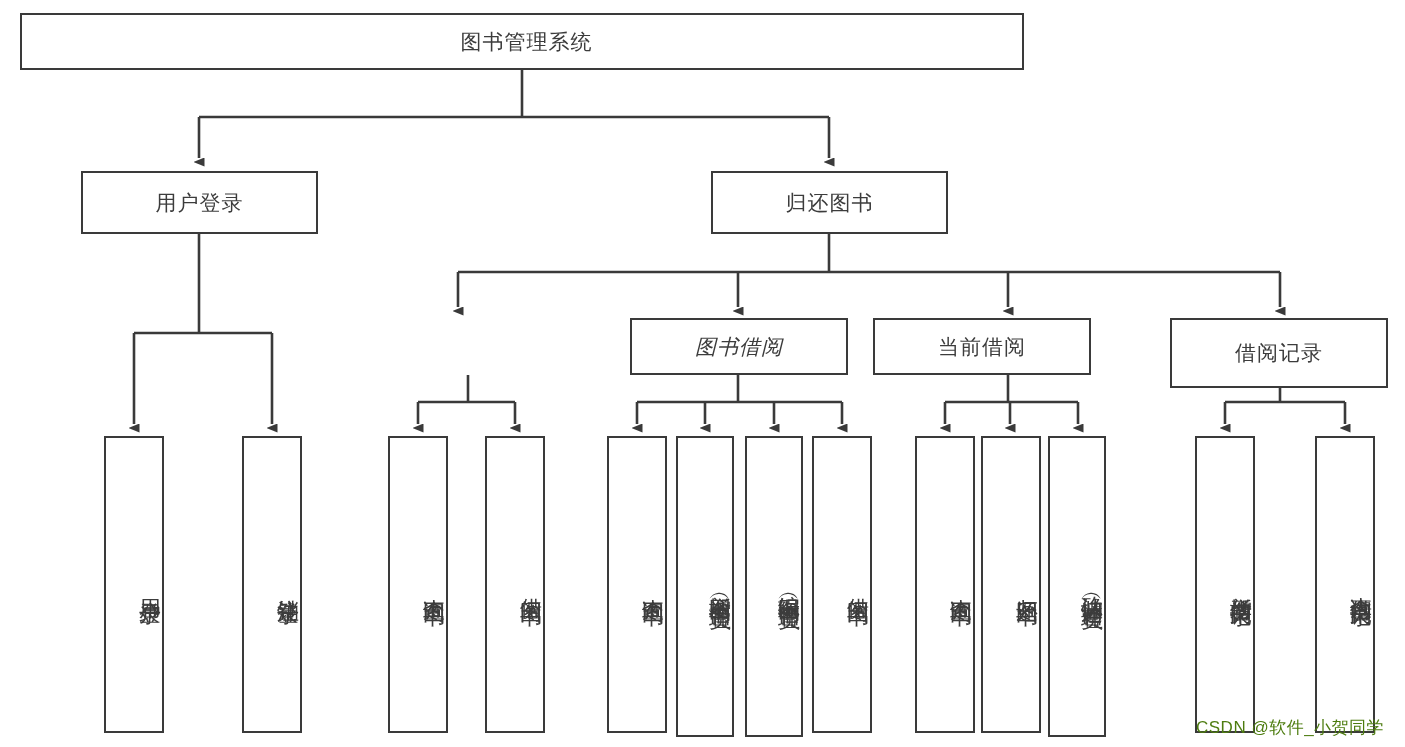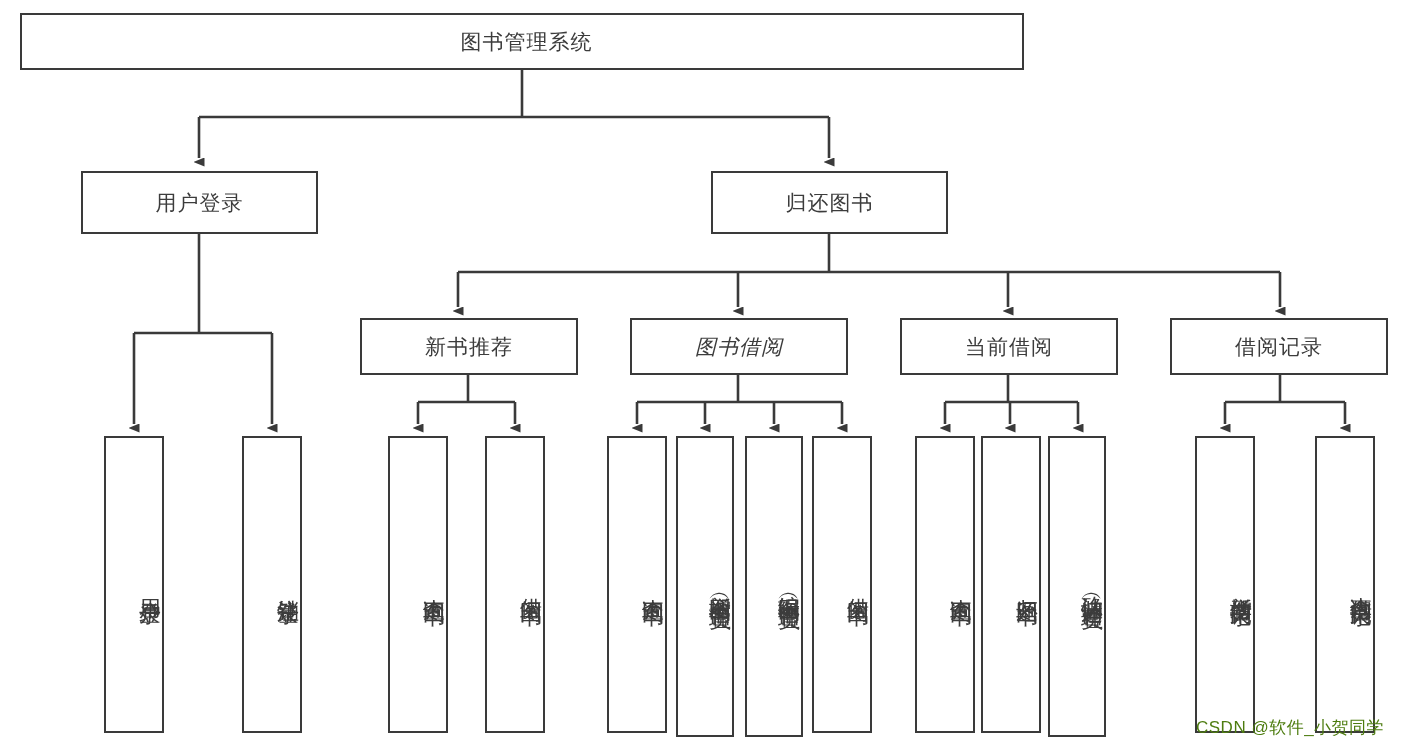--- a/index.html
+++ b/index.html
@@ -124,33 +124,30 @@
   </div>
 
   <div class="node h" style="left:81px; top:171px; width:237px; height:63px;">
     <span>用户登录</span>
   </div>
 
   <div class="node h" style="left:711px; top:171px; width:237px; height:63px;">
     <span>归还图书</span>
   </div>
 
-  <div class="node h" style="left:360px; top:318px; width:218px; height:57px;">
-    <span>新书推荐</span>
-  </div>
 
   <div class="node h" style="left:630px; top:318px; width:218px; height:57px;font-style:italic;">
     <span>图书借阅</span>
   </div>
 
-  <div class="node h" style="left:900px; top:318px; width:218px; height:57px;">
+  <div class="node h" style="left:873px; top:318px; width:218px; height:57px;">
     <span>当前借阅</span>
   </div>
 
-  <div class="node h" style="left:1170px; top:318px; width:218px; height:57px;text-align:right;">
+  <div class="node h" style="left:1170px; top:318px; width:218px; height:70px;text-align:right;">
     <span>借阅记录</span>
   </div>
 
   <div class="node v" style="left:104px; top:436px; width:60px; height:297px;">
     <span class="vtext">用户登录</span>
   </div>
 
   <div class="node v" style="left:242px; top:436px; width:60px; height:297px;">
     <span class="vtext">注销登录</span>
   </div>

